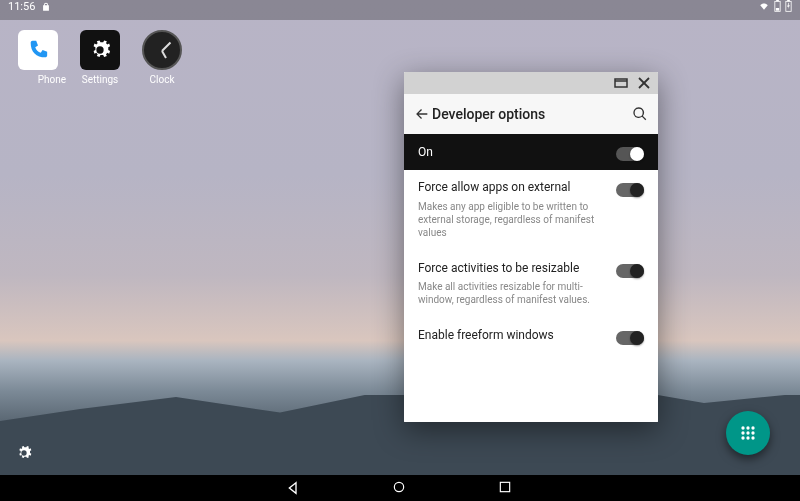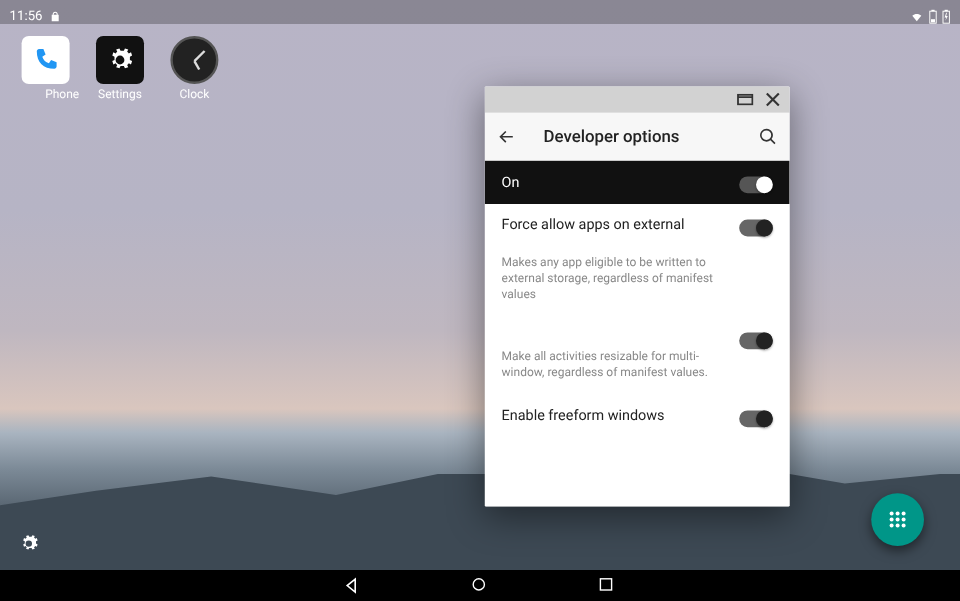--- a/index.html
+++ b/index.html
@@ -20,21 +20,21 @@
   .mountains {
     position: absolute; left:0; right:0; bottom:26px; height:120px;
     background: linear-gradient(to bottom, transparent 0 40px, #3d4954 40px 100%);
     clip-path: polygon(0% 55%, 10% 45%, 22% 35%, 35% 48%, 48% 30%, 60% 42%, 75% 25%, 88% 40%, 100% 32%, 100% 100%, 0 100%);
   }
 
   
   .status-bar {
     position:absolute; top:0; left:0; right:0; height:20px;
     background: rgba(0,0,0,0.25);
-    color:#fff; font-size:11px; display:flex; align-items:flex-end; justify-content:space-between;
+    color:#fff; font-size:11px; display:flex; align-items:flex-start; justify-content:space-between;
     padding: 0 8px;
   }
   .status-right { display:flex; gap:4px; align-items:center; }
 
   
   .desk-icon { position:absolute; width:56px; text-align:center; color:#fff; font-size:10px; }
   .desk-icon .tile { width:40px; height:40px; margin:0 auto 4px; border-radius:6px; display:flex; align-items:center; justify-content:center; }
   .tile.white { background:#fff; }
   .tile.black { background:#111; }
   .tile.clock { background:#222; border-radius:50%; border:2px solid #555; position:relative; }
@@ -42,28 +42,28 @@
   .tile.clock::before { width:12px; height:2px; transform:rotate(-45deg); }
   .tile.clock::after { width:8px; height:2px; transform:rotate(60deg); }
 
   
   .window {
     position:absolute; left:404px; top:72px; width:254px; height:350px;
     background:#fff; box-shadow:0 8px 30px rgba(0,0,0,.45); border-radius:1px;
     display:flex; flex-direction:column; overflow:hidden;
   }
   .win-titlebar { height:22px; background:#d2d2d2; display:flex; justify-content:flex-end; align-items:center; gap:10px; padding:0 8px; }
-  .win-header { height:40px; background:#f7f7f7; display:flex; align-items:center; padding:0 10px; gap:23px; }
+  .win-header { height:40px; background:#f7f7f7; display:flex; align-items:center; padding:0 10px; gap:2px; }
   .win-header .title { flex:1; font-size:14px; font-weight:500; color:#222; }
   .master-row { height:36px; background:#111; color:#fff; display:flex; align-items:center; justify-content:space-between; padding:4px 14px; font-size:12px; }
   .settings-list { flex:1; overflow:hidden; background:#fff; }
   .setting { display:flex; align-items:flex-start; gap:10px; padding:10px 14px 12px; border-bottom:0; }
   .setting .txt { flex:1; }
   .setting .title { font-size:12px; color:#222; line-height:1.3; }
-  .setting .desc { font-size:10px; color:#888; margin-top:17px; line-height:1.3; }
+  .setting .desc { font-size:10px; color:#888; margin-top:4px; line-height:1.3; }
   .toggle { width:28px; height:14px; border-radius:8px; background:#bbb; position:relative; flex-shrink:0; margin-top:3px;}
   .toggle.on { background:#666; }
   .toggle::after { content:""; position:absolute; width:14px; height:14px; background:#222; border-radius:50%; top:0; right:0; box-shadow:0 1px 2px rgba(0,0,0,.4);}
   .toggle.master { background:#555; }
   .toggle.master::after { background:#fff; }
 
   
   .fab { position:absolute; right:30px; bottom:46px; width:44px; height:44px; border-radius:50%; background:#009688; box-shadow:0 4px 10px rgba(0,0,0,.5); display:flex; align-items:center; justify-content:center; }
   .fab svg { width:20px; height:20px; }
 
@@ -170,20 +170,21 @@
   <div class="settings-list">
     <div class="setting">
       <div class="txt">
         <div class="title">Force allow apps on external</div>
         <div class="desc">Makes any app eligible to be written to external storage, regardless of manifest values</div>
       </div>
       <span class="toggle on"></span>
     </div>
     <div class="setting">
       <div class="txt">
+        <div class="title">Force activities to be resizable</div>
         <div class="desc">Make all activities resizable for multi-window, regardless of manifest values.</div>
       </div>
       <span class="toggle on"></span>
     </div>
     <div class="setting">
       <div class="txt">
         <div class="title">Enable freeform windows</div>
       </div>
       <span class="toggle on"></span>
     </div>

